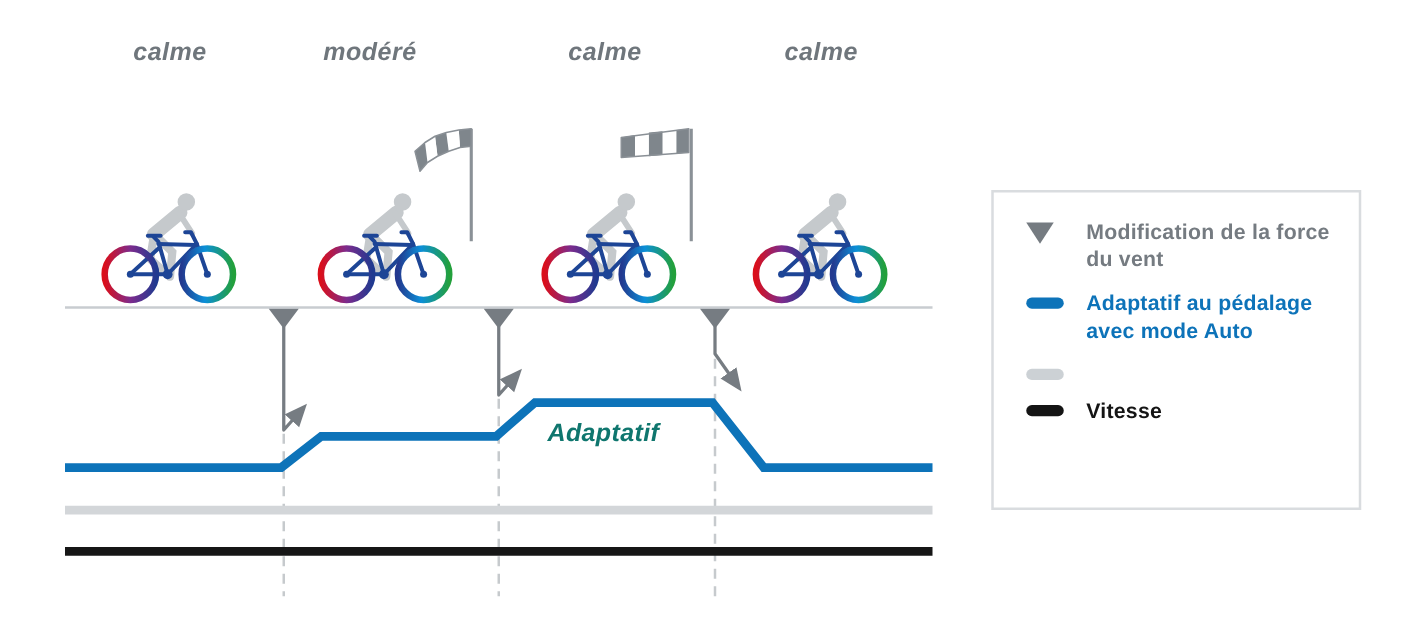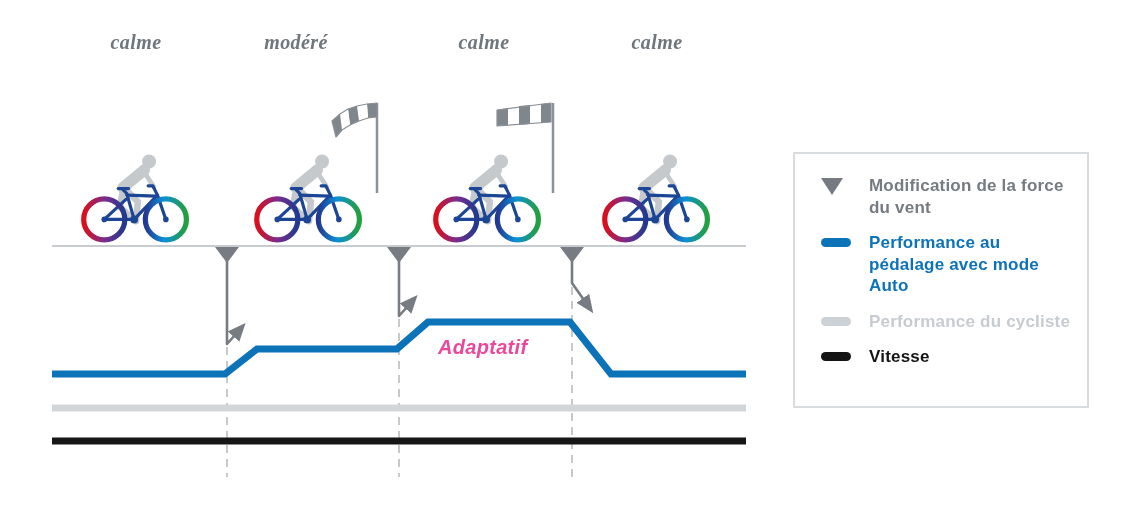--- a/index.html
+++ b/index.html
@@ -1,23 +1,23 @@
 <!DOCTYPE html>
 <html><head>
 <meta charset="utf-8">
 <style>
   html,body{margin:0;padding:0;background:#ffffff;}
   body{font-family:"Liberation Sans",sans-serif;}
   .canvas{position:relative;width:1127px;height:515px;background:#ffffff;overflow:hidden;}
   .scene{position:absolute;left:0;top:0;}
   .phase-label{position:absolute;top:31px;transform:translateX(-50%);
-    font-size:20px;font-weight:bold;font-style:italic;color:#6f767c;letter-spacing:.4px;white-space:nowrap;font-family:Liberation Serif, serif;}
+    font-size:20px;font-weight:bold;font-style:italic;color:#6f767c;letter-spacing:.4px;white-space:nowrap;}
   .pl-0{left:136px;} .pl-1{left:296px;} .pl-2{left:484px;} .pl-3{left:657px;}
   .adaptatif{position:absolute;left:438px;top:336px;font-size:20px;font-weight:bold;font-style:italic;
-    color:#ec4899;letter-spacing:.3px;}
+    color:#0f766e;letter-spacing:.3px;}
   .legend{position:absolute;left:793px;top:152px;width:296px;height:256px;box-sizing:border-box;
     background:#fff;border:2px solid #d9dcdf;padding:21px 16px 0 26px;}
   .legend-row{display:flex;align-items:flex-start;margin-bottom:14px;}
   .lg-marker-col{flex:0 0 48px;}
   .lg-tri{display:block;width:0;height:0;margin-top:3px;
     border-left:11px solid transparent;border-right:11px solid transparent;border-top:17px solid #757b81;}
   .lg-dash{display:block;width:30px;height:9px;border-radius:4.5px;margin-top:6px;}
   .lg-dash-blue{background:#0d73b9;}
   .lg-dash-lightgray{background:#ccd1d5;}
   .lg-dash-black{background:#141414;}
@@ -141,27 +141,26 @@
     <div class="legend-row">
       <span class="lg-marker-col">
           <span class="lg-tri"></span>
         </span>
       <span class="lg-text lg-gray">Modification de la force du vent</span>
     </div>
     <div class="legend-row">
       <span class="lg-marker-col">
           <span class="lg-dash lg-dash-blue"></span>
         </span>
-      <span class="lg-text lg-blue">Performance au pédalage avec mode Auto</span>
+      <span class="lg-text lg-blue">Adaptatif au pédalage avec mode Auto</span>
     </div>
     <div class="legend-row">
       <span class="lg-marker-col">
           <span class="lg-dash lg-dash-lightgray"></span>
         </span>
-      <span class="lg-text lg-lightgray">Performance du cycliste</span>
     </div>
     <div class="legend-row">
       <span class="lg-marker-col">
           <span class="lg-dash lg-dash-black"></span>
         </span>
       <span class="lg-text lg-black">Vitesse</span>
     </div>
   </div>
 
 </div>

